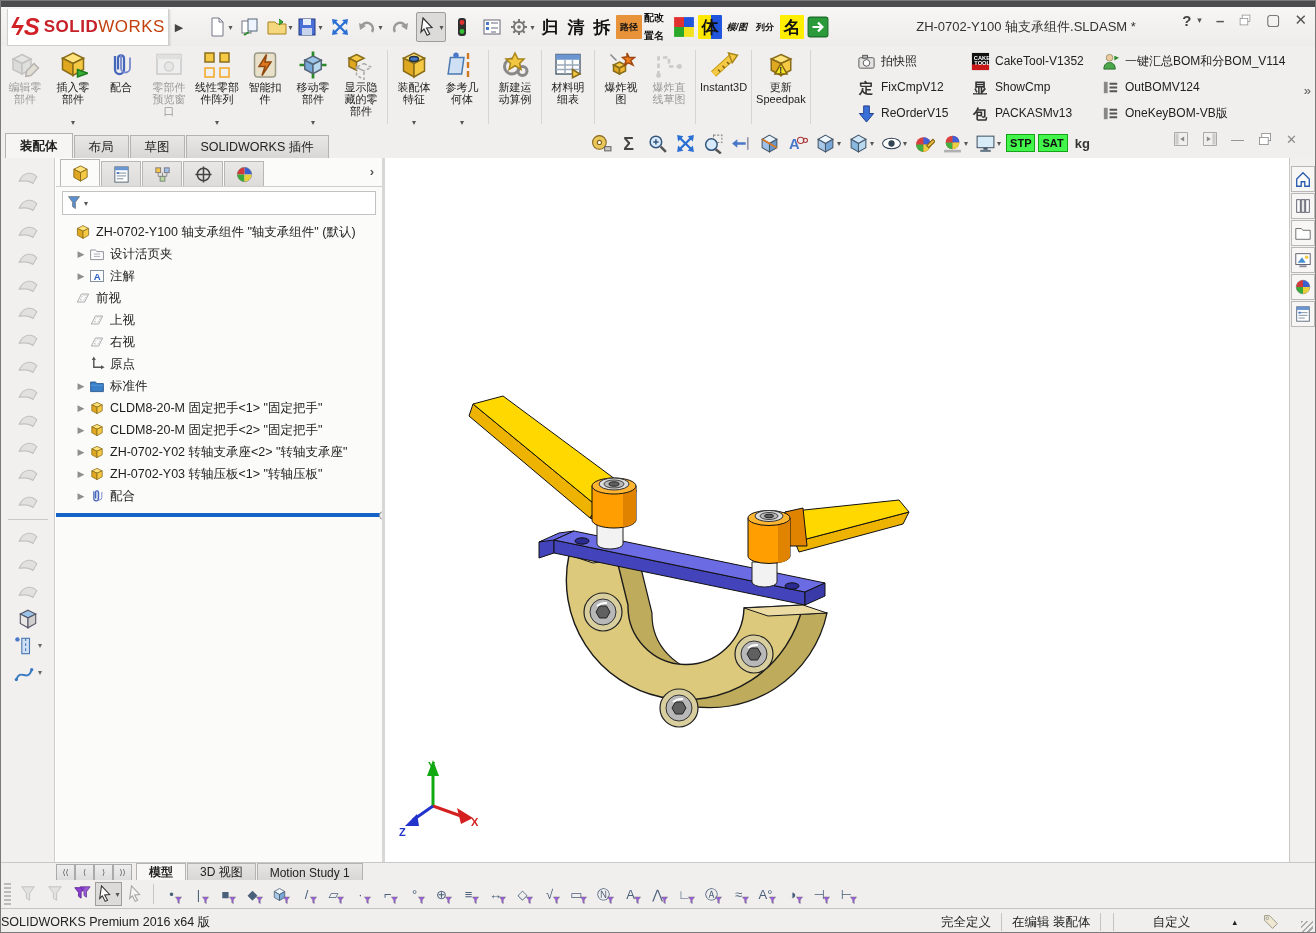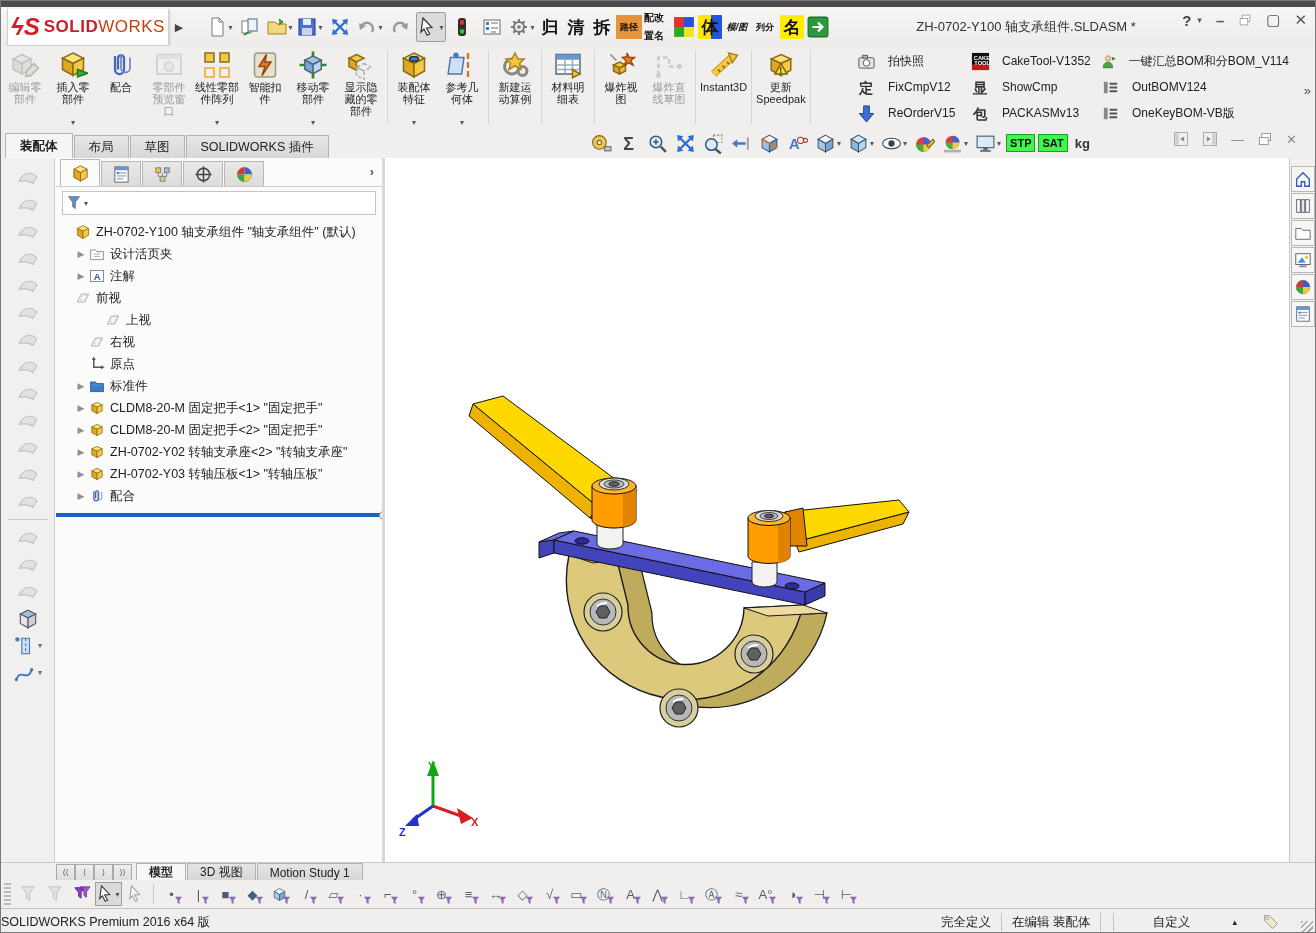--- a/index.html
+++ b/index.html
@@ -32,21 +32,21 @@
   .ribbon{position:absolute;top:45px;left:0;right:0;height:82px;background:#f0efee;display:flex;align-items:stretch;}
   .rb{display:flex;flex-direction:column;align-items:center;justify-content:flex-start;padding:3px 2px 1px 2px;
       min-width:44px;max-width:80px;text-align:center;}
   .rb .ric{height:32px;display:flex;align-items:center;justify-content:center;}
   .rb .rlb{font-size:11px;line-height:12px;color:#222;white-space:pre-line;}
   .rb .rdd{font-size:8px;color:#555;margin-top:auto;}
   .rb.disabled{opacity:.42;filter:grayscale(85%);}
   .rsep{width:1px;background:#d6d5d3;margin:4px 2px;}
   .addins{position:absolute;left:856px;top:47px;width:430px;height:78px;display:grid;
           grid-template-columns:112px 128px 188px;grid-auto-rows:26px;column-gap:2px;}
-  .ai{display:flex;align-items:center;gap:12px;font-size:12px;color:#222;white-space:nowrap;overflow:hidden;}
+  .ai{display:flex;align-items:center;gap:5px;font-size:12px;color:#222;white-space:nowrap;overflow:hidden;}
   .overflow-ch{position:absolute;right:4px;top:82px;color:#555;font-size:13px;}
   
   .band{position:absolute;top:127px;left:0;right:0;height:30px;background:#f0efee;border-bottom:1px solid #c9c8c6;}
   .dtabs{position:absolute;left:4px;bottom:0;display:flex;align-items:flex-end;height:24px;}
   .dtab{height:22px;padding:0 14px;display:flex;align-items:center;font-size:12.5px;color:#222;
         background:linear-gradient(#e8e7e5,#d8d7d5);border:1px solid #b4b3b1;border-bottom:none;margin-right:1px;}
   .dtab.active{background:#f6f5f4;font-weight:bold;height:24px;}
   .headsup{position:absolute;left:588px;top:2px;height:26px;display:flex;align-items:center;gap:3px;}
   .hbtn{display:flex;align-items:center;padding:1px 2px;}
   .hbtn .dd{font-size:8px;color:#555;margin-left:1px;}
@@ -854,21 +854,21 @@
           <div class="ti" style="padding-left: 4px;">
             <span class="arr"></span>
             <span class="tic">
               <svg width="16" height="16" viewBox="0 0 20 20" style="display:block">
                 <path d="M3 15l5-10h9l-5 10z" fill="#fdfdfd" stroke="#999"></path>
                 <path d="M6.5 12.5l3-6h5l-3 6z" fill="none" stroke="#bbb" stroke-dasharray="2 1.5"></path>
               </svg>
             </span>
             <span>前视</span>
           </div>
-          <div class="ti" style="padding-left: 34px;">
+          <div class="ti" style="padding-left: 18px;">
             <span class="arr"></span>
             <span class="tic">
               <svg width="16" height="16" viewBox="0 0 20 20" style="display:block">
                 <path d="M3 15l5-10h9l-5 10z" fill="#fdfdfd" stroke="#999"></path>
                 <path d="M6.5 12.5l3-6h5l-3 6z" fill="none" stroke="#bbb" stroke-dasharray="2 1.5"></path>
               </svg>
             </span>
             <span>上视</span>
           </div>
           <div class="ti" style="padding-left: 18px;">

